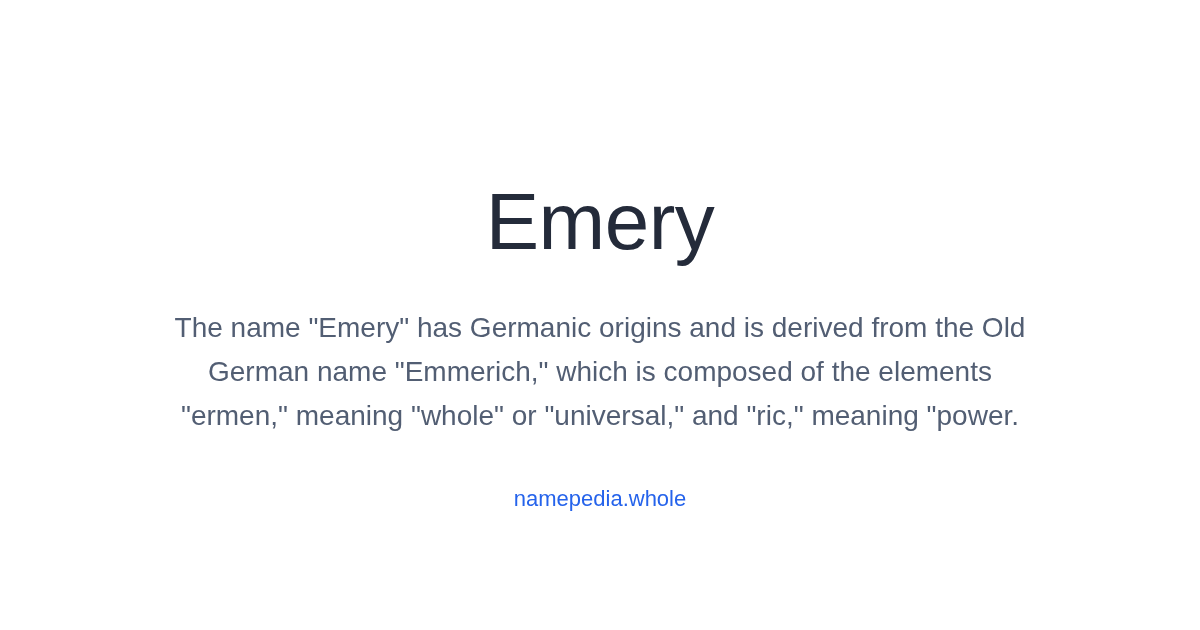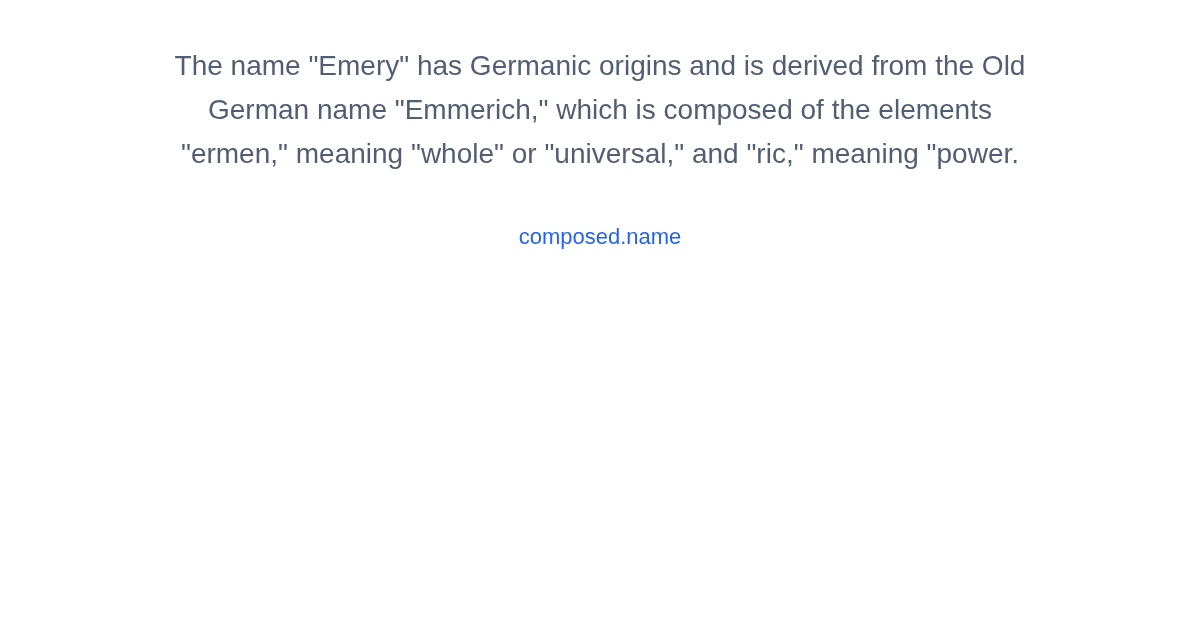--- a/index.html
+++ b/index.html
@@ -74,19 +74,20 @@
     text-decoration: none;
     cursor: pointer;
   }
 </style>
 </head>
 <body>
 
 <div class="og-card">
   <div class="card-inner">
 
+    <h1 class="name-title">Emery</h1>
 
     <p class="name-description">The name "Emery" has Germanic origins and is derived from the Old German name "Emmerich," which is composed of the elements "ermen," meaning "whole" or "universal," and "ric," meaning "power.</p>
 
-    <span class="site-link">composed.name</span>
+    <span class="site-link">namepedia.whole</span>
 
   </div>
 </div>
 
 </body></html>

